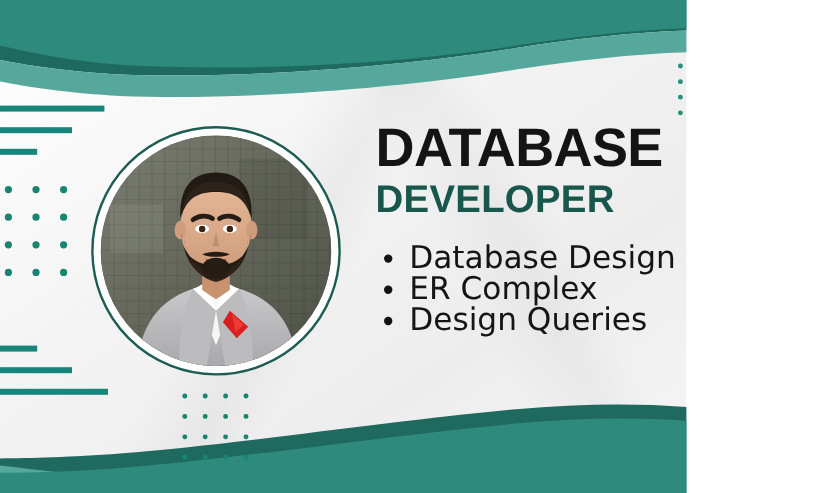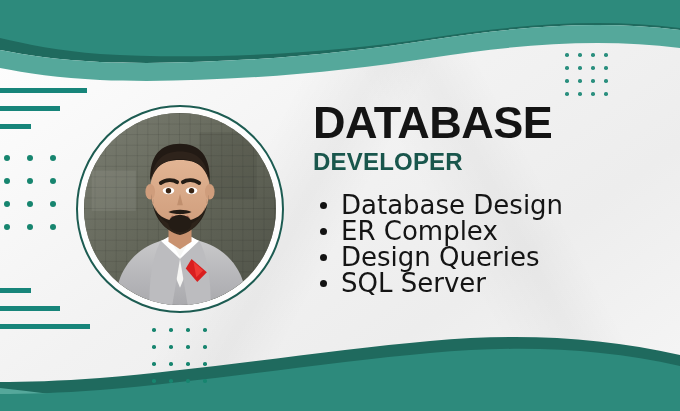--- a/index.html
+++ b/index.html
@@ -3,21 +3,21 @@
 <meta charset="utf-8">
 <style>
   * { margin:0; padding:0; box-sizing:border-box; }
   html, body {
     width:680px; height:411px;
     font-family:"Liberation Sans", sans-serif;
     overflow:hidden;
   }
   #card {
     position:relative;
-    width:680px; height:411px;
+    width:572px; height:411px;
     background:
       linear-gradient(118deg, rgba(255,255,255,0) 38%, rgba(0,0,0,0.035) 46%, rgba(255,255,255,0) 52%),
       linear-gradient(62deg, rgba(255,255,255,0) 60%, rgba(0,0,0,0.03) 68%, rgba(255,255,255,0) 74%),
       linear-gradient(145deg, #ffffff 0%, #f2f2f2 45%, #ededed 70%, #f6f6f6 100%);
     overflow:hidden;
   }
 
   
   .wave-svg {
     position:absolute; left:0; top:0;
@@ -71,21 +71,21 @@
 
   #title-main {
     font-size:45px;
     font-weight:bold;
     letter-spacing:-0.5px;
     color:#141414;
     line-height:1.02;
     font-family:"Liberation Sans", sans-serif;
   }
   #title-sub {
-    font-size:24px;
+    font-size:32px;
     font-weight:bold;
     letter-spacing:0.2px;
     color:#19564c;
     line-height:1.18;
     margin-top:2px;
     font-family:"Liberation Sans", sans-serif;
   }
 
   #service-list {
     margin-top:16px;
@@ -267,17 +267,16 @@
     </div>
   </div>
 
   <div id="text-block">
     <div id="title-main">DATABASE</div>
     <div id="title-sub">DEVELOPER</div>
     <ul id="service-list">
       <li>Database Design</li>
       <li>ER Complex</li>
       <li>Design Queries</li>
-      <li>SQL Server</li>
     </ul>
   </div>
 
 </div>
 
 </body></html>

